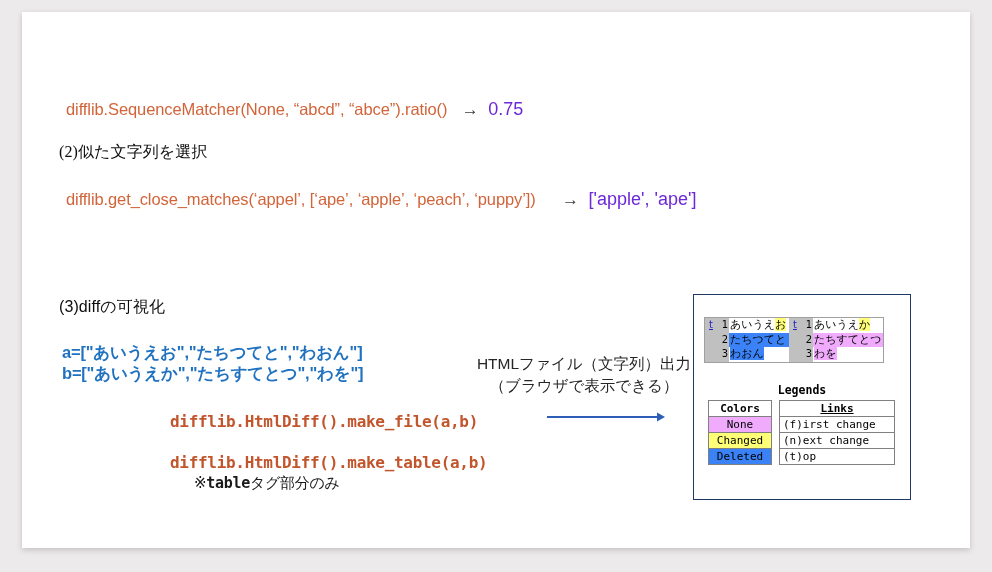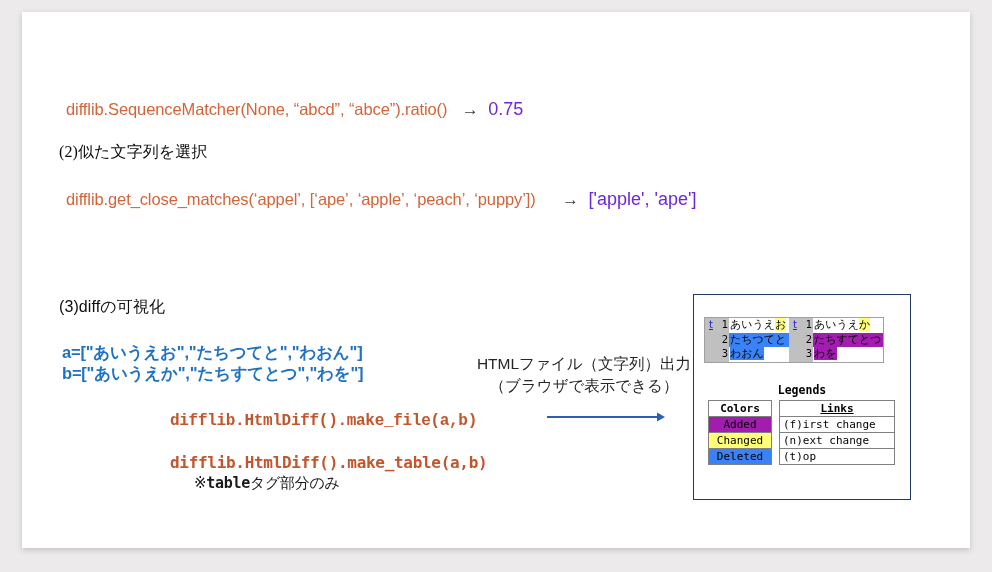--- a/index.html
+++ b/index.html
@@ -136,21 +136,21 @@
     text-align: right;
     padding-right: 1px;
     font-size: 10px;
     color: #000;
   }
   td.diff-text {
     width: 58px;
     padding-left: 1px;
     color: #000;
   }
-  .hl-add { background: #a21caf; }
+  .hl-add { background: #f0abfc; }
   .hl-chg { background: #ffff77; }
   .hl-del { background: #3b82f6; }
 
   #legends-title {
     position: absolute;
     left: 0;
     top: 88px;
     width: 100%;
     text-align: center;
     font-family: "DejaVu Sans Mono", "Liberation Mono", monospace;
@@ -215,21 +215,21 @@
   <div class="blk bluecode" style="left:40px; top:330px;">
     <div>a=["あいうえお","たちつてと","わおん"]</div>
     <div>b=["あいうえか","たちすてとつ","わを"]</div>
   </div>
 
   <div class="blk jp-note" style="left:437px; top:341px; width:250px; white-space:normal;">
     <div>HTMLファイル（文字列）出力</div>
     <div>（ブラウザで表示できる）</div>
   </div>
 
-  <div class="blk monocode" style="left:148px; top:400px;font-family:Liberation Mono, monospace;">difflib.HtmlDiff().make_file(a,b)</div>
+  <div class="blk monocode" style="left:148px; top:400px;">difflib.HtmlDiff().make_file(a,b)</div>
 
   <div class="blk monocode" style="left:148px; top:441px;">difflib.HtmlDiff().make_table(a,b)</div>
 
   <div class="blk sub-note" style="left:172px; top:462px;"><span>※</span><span class="mono-inline">table</span><span>タグ部分のみ</span></div>
 
   <svg id="flow-arrow" viewBox="0 0 118 14">
     <line x1="0" y1="7" x2="110" y2="7" stroke="#2f5eb8" stroke-width="2.1"></line>
     <polygon points="110,2.5 118,7 110,11.5" fill="#2f5eb8"></polygon>
   </svg>
 
@@ -266,21 +266,21 @@
 
     <div id="legends-title">Legends</div>
 
     <div id="legend-wrap">
       <table class="legend-tbl">
         <tbody>
           <tr>
             <th class="lg-h-color">Colors</th>
           </tr>
           <tr>
-            <td class="lg-color hl-add">Added</td>
+            <td class="lg-color hl-add">None</td>
           </tr>
           <tr>
             <td class="lg-color hl-chg">Changed</td>
           </tr>
           <tr>
             <td class="lg-color hl-del">Deleted</td>
           </tr>
         </tbody>
       </table>
 

